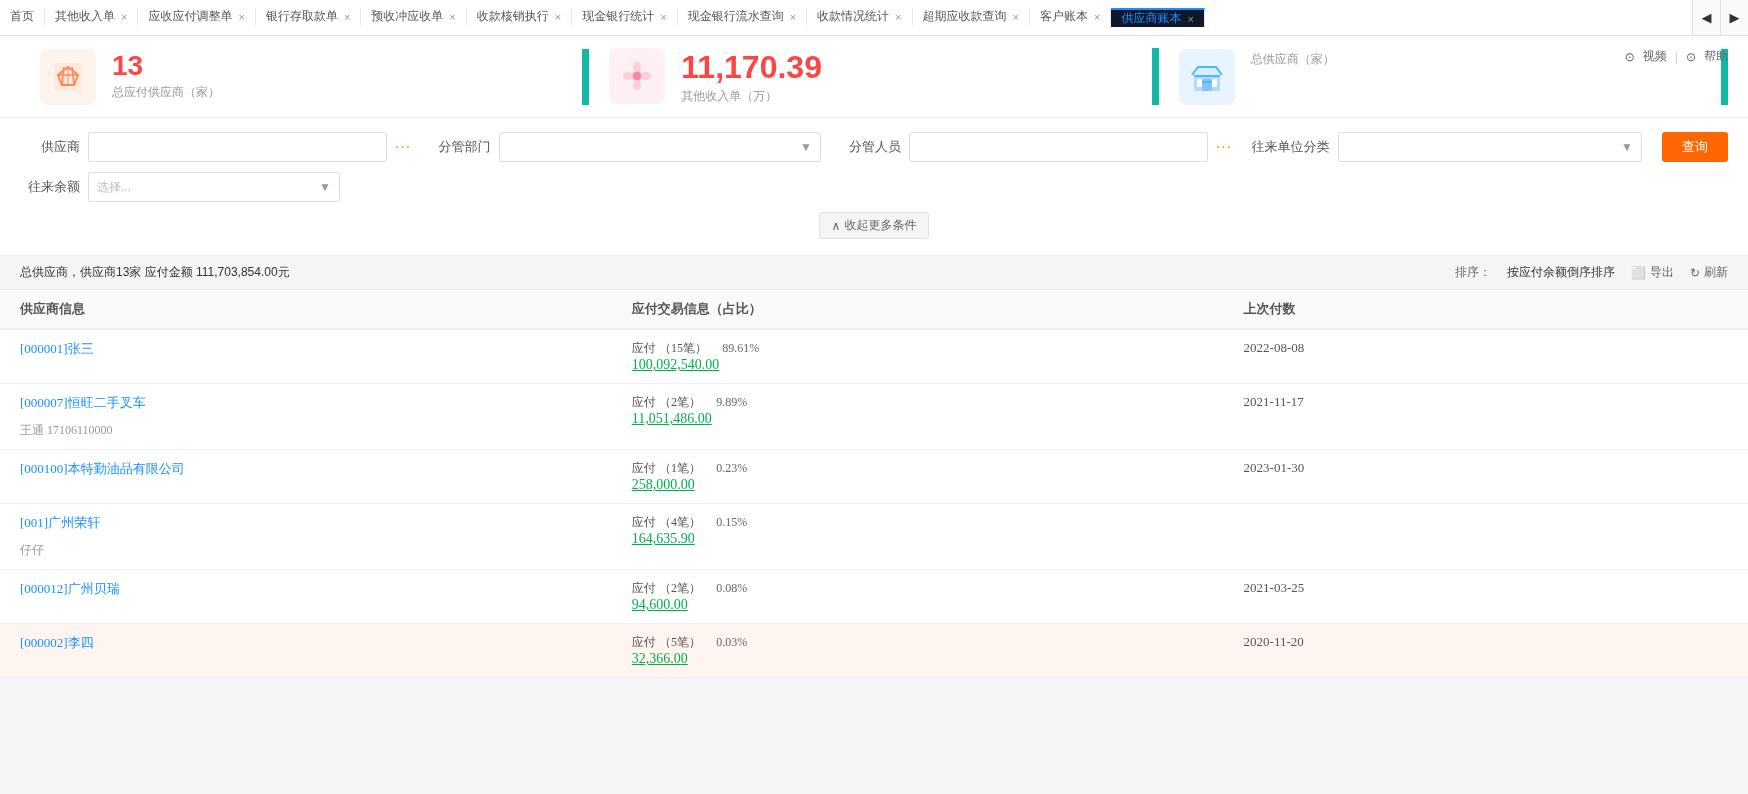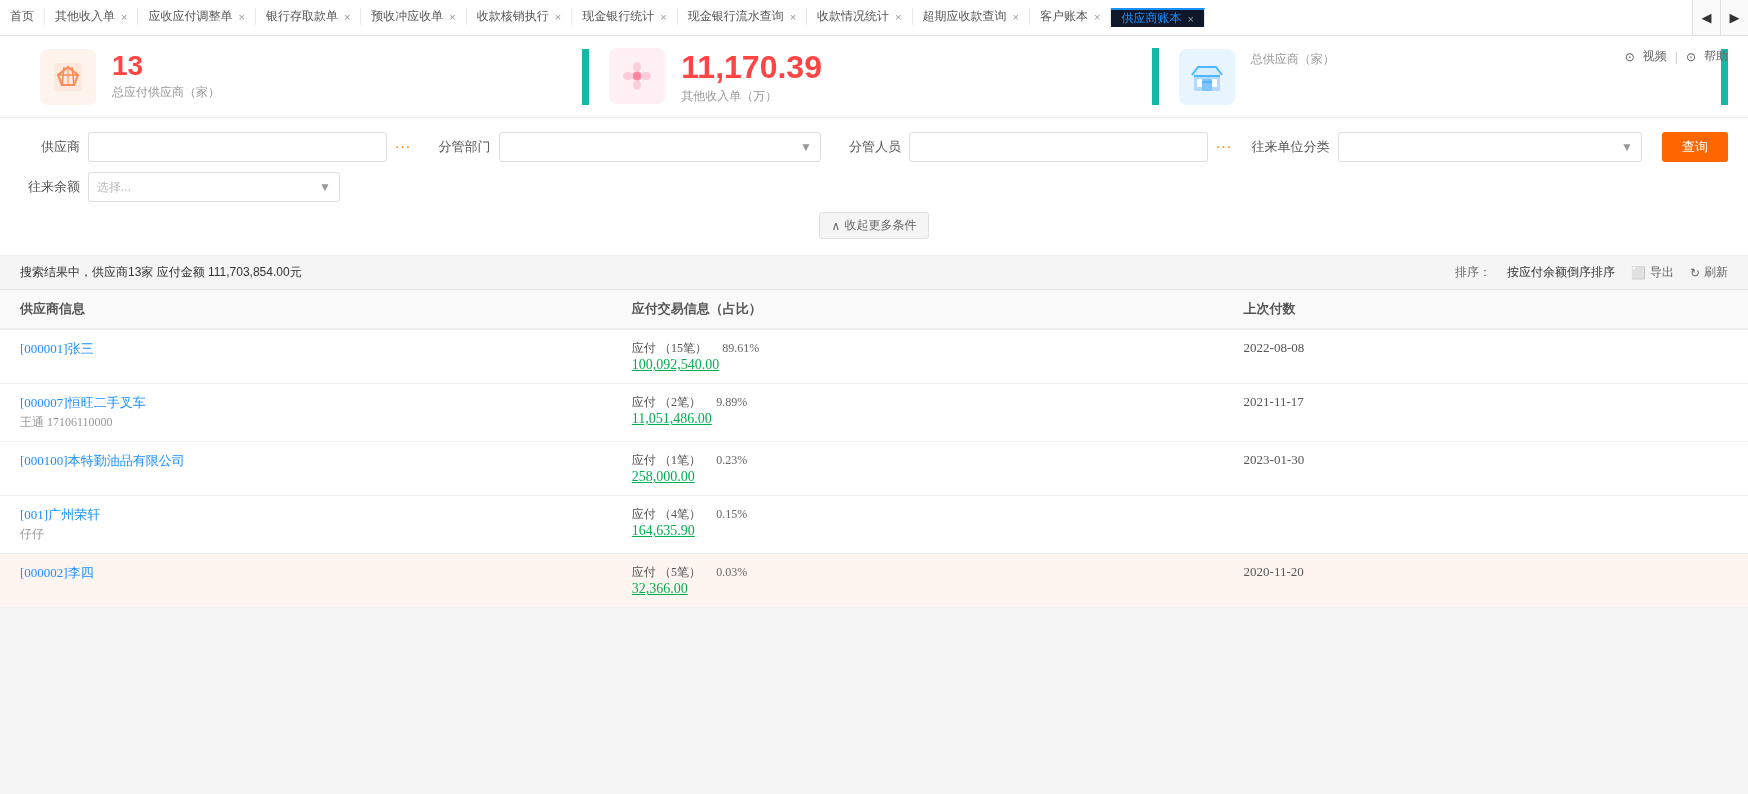--- a/index.html
+++ b/index.html
@@ -108,21 +108,21 @@
 
     
     .table-container { background: #fff; overflow-x: auto; }
     table { width: 100%; border-collapse: collapse; }
     thead tr { background: #fafafa; border-bottom: 2px solid #eee; }
     thead th { padding: 10px 20px; text-align: left; font-size: 13px; color: #555; font-weight: 600; }
     tbody tr { border-bottom: 1px solid #f0f0f0; font-family: Liberation Serif, serif; }
     tbody tr.highlighted { background: #fff5f0; }
     tbody td { padding: 10px 20px; font-size: 13px; vertical-align: top; }
     .supplier-link { color: #1890ff; text-decoration: none; cursor: pointer; }
-    .supplier-sub { color: #999; font-size: 12px; margin-top: 2px; }
+    .supplier-sub { color: #999; font-size: 12px; margin-top: 10px; }
     .amount-green { color: #00b050; font-size: 14px; font-weight: 500; text-decoration: underline; cursor: pointer; }
     .percent { color: #666; font-size: 12px; margin-left: 12px; }
     .tx-label { color: #555; font-size: 12px; }
     .tx-count { color: #555; font-size: 12px; }
     .date-text { color: #555; font-size: 13px; }
 
     
     ::-webkit-scrollbar { width: 6px; height: 6px; }
     ::-webkit-scrollbar-track { background: #f1f1f1; }
     ::-webkit-scrollbar-thumb { background: #ccc; border-radius: 3px; }
@@ -288,21 +288,21 @@
   <div style="text-align:center; margin-bottom: 6px;">
     <div class="collapse-btn">
       <span class="up-arrow">∧</span>
       <span>收起更多条件</span>
     </div>
   </div>
 </div>
 
 <div class="result-bar">
   <div class="result-info">
-    <span>搜索结果中，供应商13家   应付金额 111,703,854.00元</span>
+    <span>总供应商，供应商13家   应付金额 111,703,854.00元</span>
   </div>
   <div class="result-actions">
     <span>排序：</span>
     <span style="cursor:pointer; color:#333;">按应付余额倒序排序</span>
     <div class="action-btn">
       <span>⬜</span>
       <span>导出</span>
     </div>
     <div class="action-btn">
       <span>↻</span>
@@ -370,20 +370,34 @@
     <span class="tx-label">应付</span>
     <span class="tx-count">（4笔）</span>
     <span class="percent">0.15%</span>
   </div>
   <div>
     <a class="amount-green">164,635.90</a>
   </div>
           </td>
           <td><span class="date-text"></span></td>
         </tr>
+        <tr>
+          <td><a class="supplier-link">[000012]广州贝瑞</a></td>
+          <td>
+            <div>
+    <span class="tx-label">应付</span>
+    <span class="tx-count">（2笔）</span>
+    <span class="percent">0.08%</span>
+  </div>
+  <div>
+    <a class="amount-green">94,600.00</a>
+  </div>
+          </td>
+          <td><span class="date-text">2021-03-25</span></td>
+        </tr>
         <tr class="highlighted">
           <td><a class="supplier-link">[000002]李四</a></td>
           <td>
             <div>
     <span class="tx-label">应付</span>
     <span class="tx-count">（5笔）</span>
     <span class="percent">0.03%</span>
   </div>
   <div>
     <a class="amount-green">32,366.00</a>

